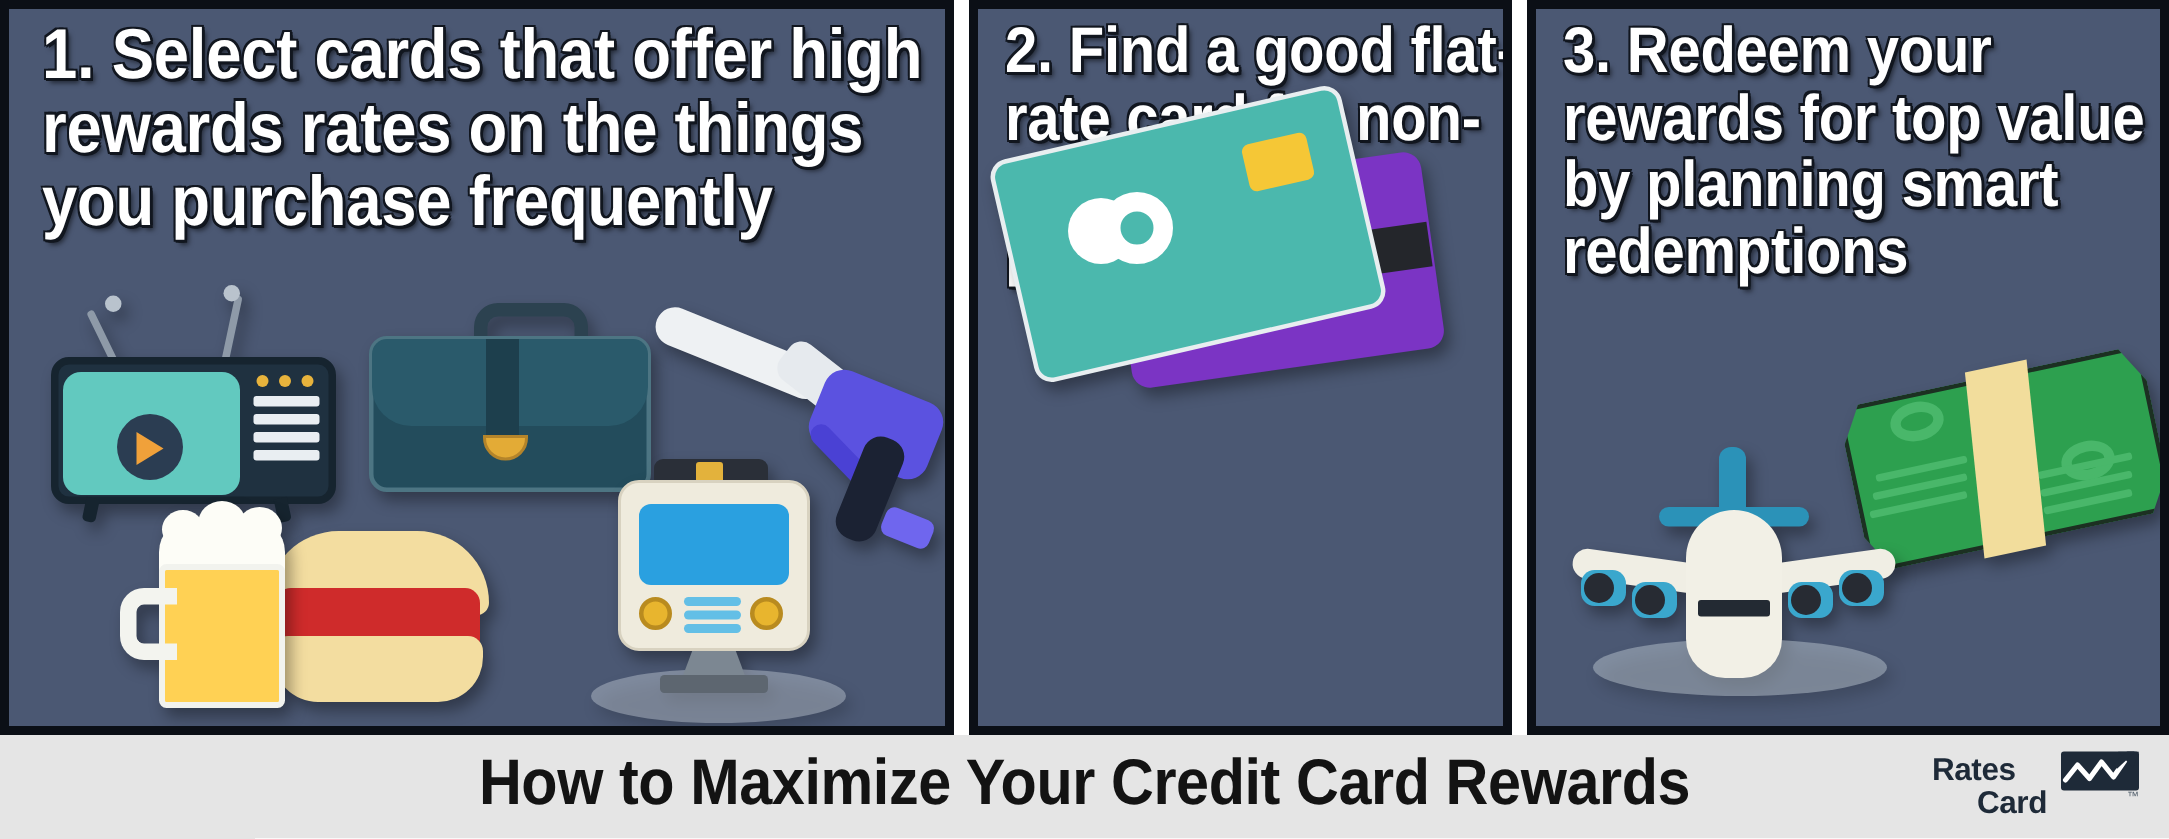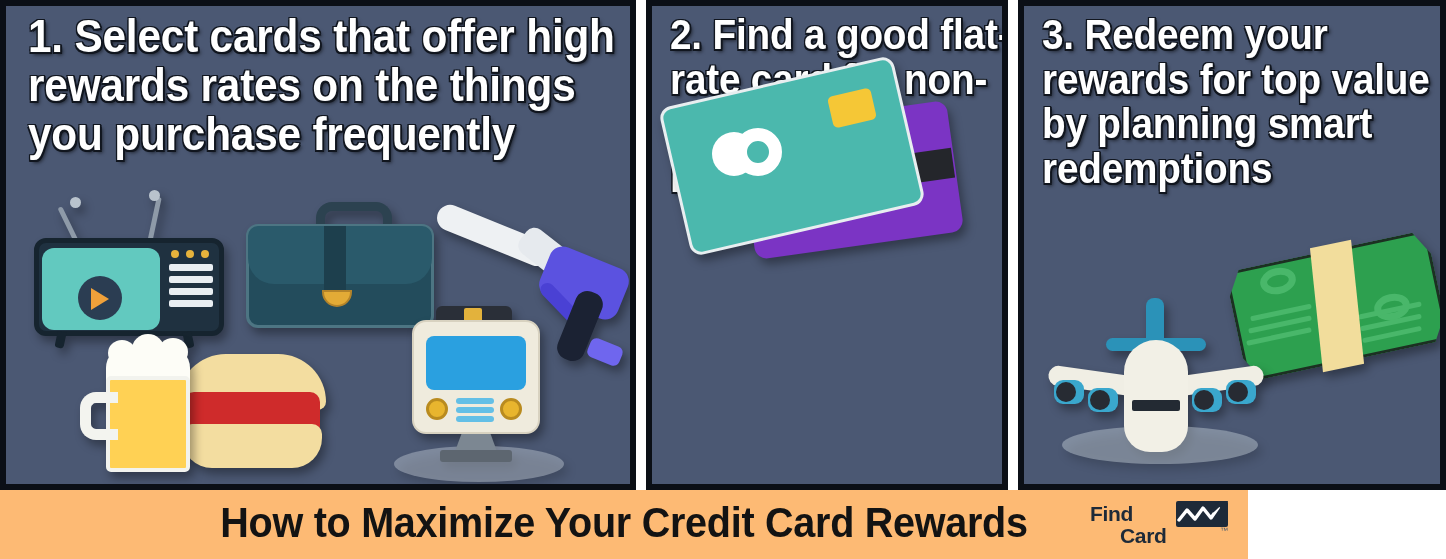--- a/index.html
+++ b/index.html
@@ -267,21 +267,21 @@
   .cash .ln{position:absolute;height:5px;background:#49b76a;transform:rotate(-12deg);border-radius:2px;}
   .cash .ln.n1{left:16px;top:74px;width:62px;}
   .cash .ln.n2{left:14px;top:86px;width:64px;}
   .cash .ln.n3{left:12px;top:98px;width:66px;}
   .cash .ln.n4{left:124px;top:72px;width:64px;}
   .cash .ln.n5{left:126px;top:84px;width:62px;}
   .cash .ln.n6{left:128px;top:96px;width:60px;}
 
   
   .footer{
-    position:absolute;left:0;top:490px;width:1248px;height:69px;background:#fdba74;
+    position:absolute;left:0;top:490px;width:1446px;height:69px;background:#e5e5e5;
   }
   .footer-title{
     position:absolute;left:0;right:0;top:8px;text-align:center;
     font-family:"Liberation Sans Narrow","Liberation Sans", sans-serif;
     font-weight:bold;font-size:43px;color:#131313;
     transform:scaleX(.92);letter-spacing:-.3px;
   }
   .logo{
     position:absolute;right:10px;top:12px;width:154px;height:48px;
   }
@@ -437,21 +437,21 @@
 
       </div>
     </div>
 
   </div>
 
   <div class="footer">
     <div class="footer-title">How to Maximize Your Credit Card Rewards</div>
 
     <div class="logo">
-      <span class="l1">Find</span>
+      <span class="l1">Rates</span>
       <span class="l2">Card</span>
       <span class="mark">
         <svg width="52" height="26" viewBox="0 0 52 26" xmlns="http://www.w3.org/2000/svg">
           <polyline points="3,19 11,9 19,18 27,7 35,17 44,4" fill="none" stroke="#ffffff" stroke-width="3.4" stroke-linecap="round" stroke-linejoin="round"></polyline>
           <polygon points="38,0 52,0 48,11" fill="#1e2a38"></polygon>
           <polyline points="36,10 48,-1" fill="none" stroke="#1e2a38" stroke-width="4"></polyline>
         </svg>
       </span>
       <span class="tm">™</span>
     </div>

